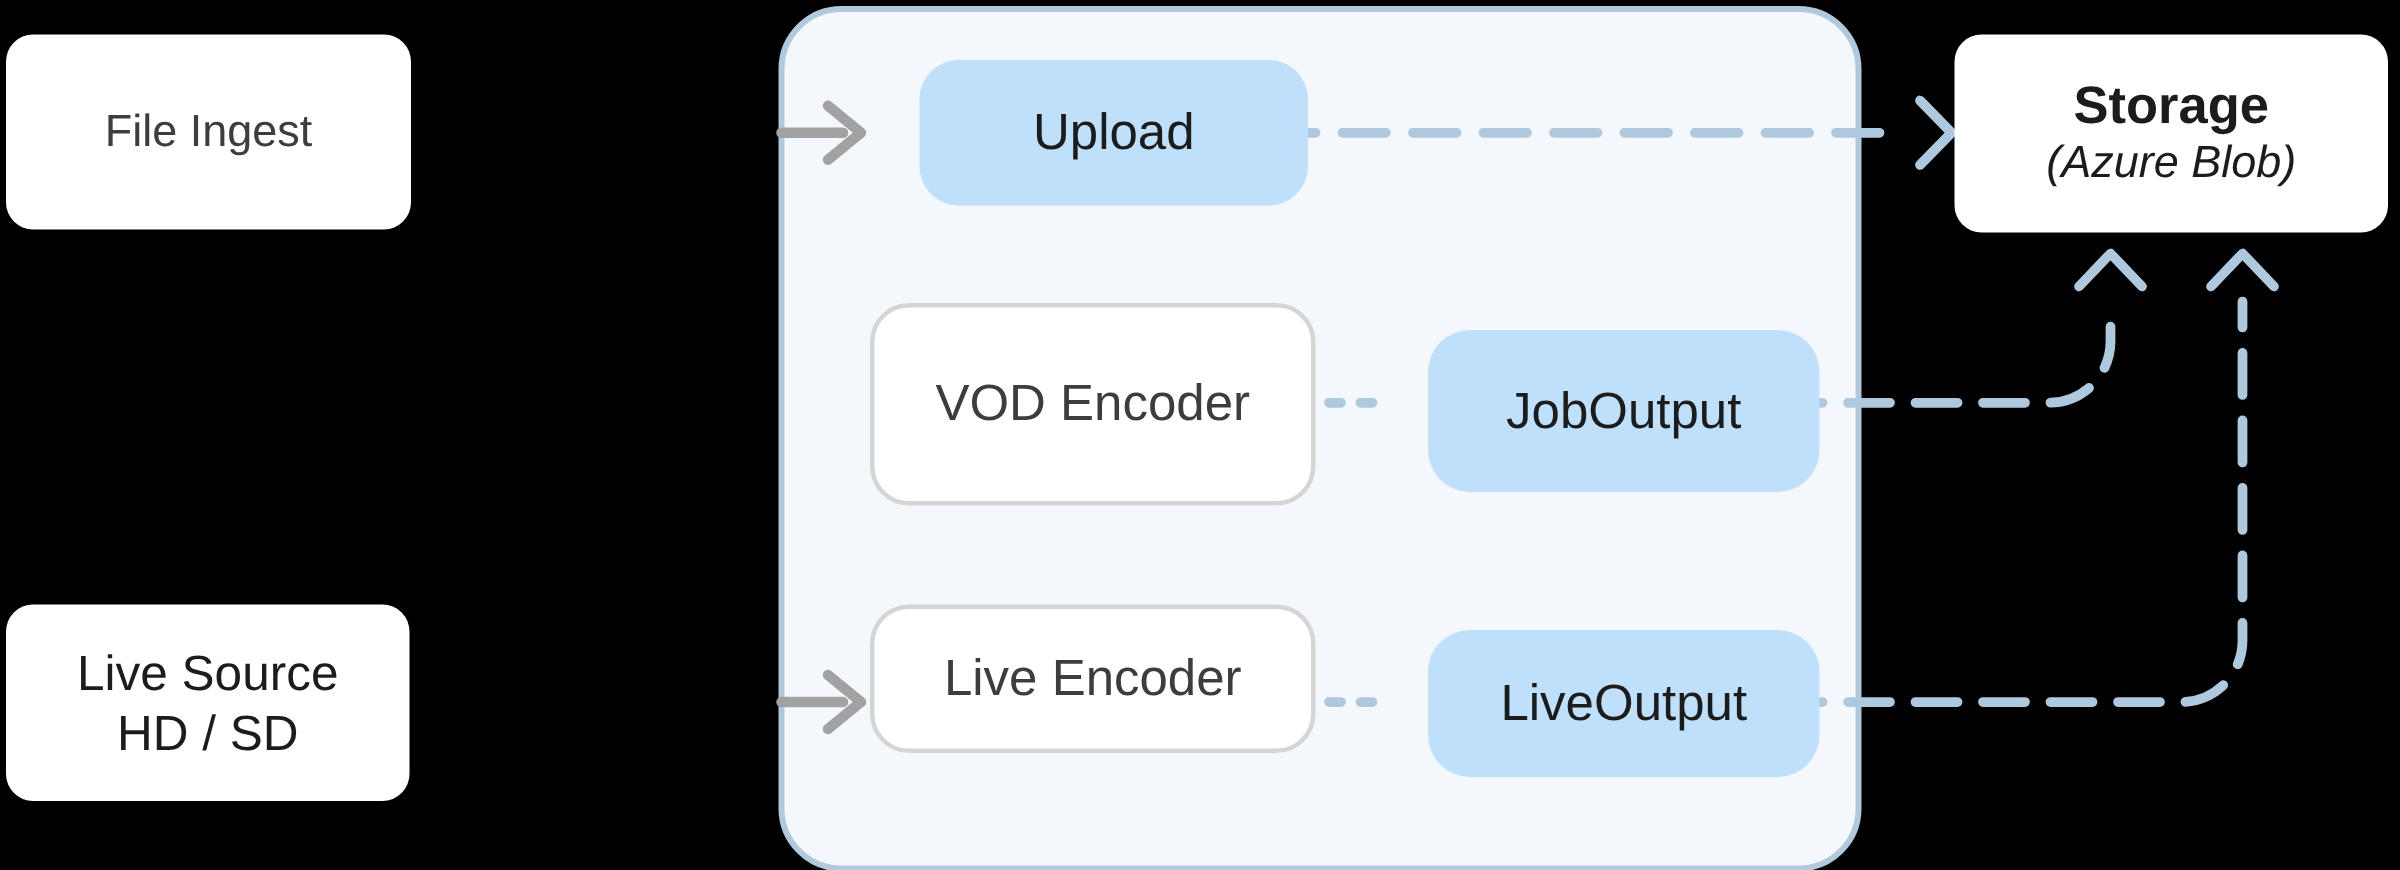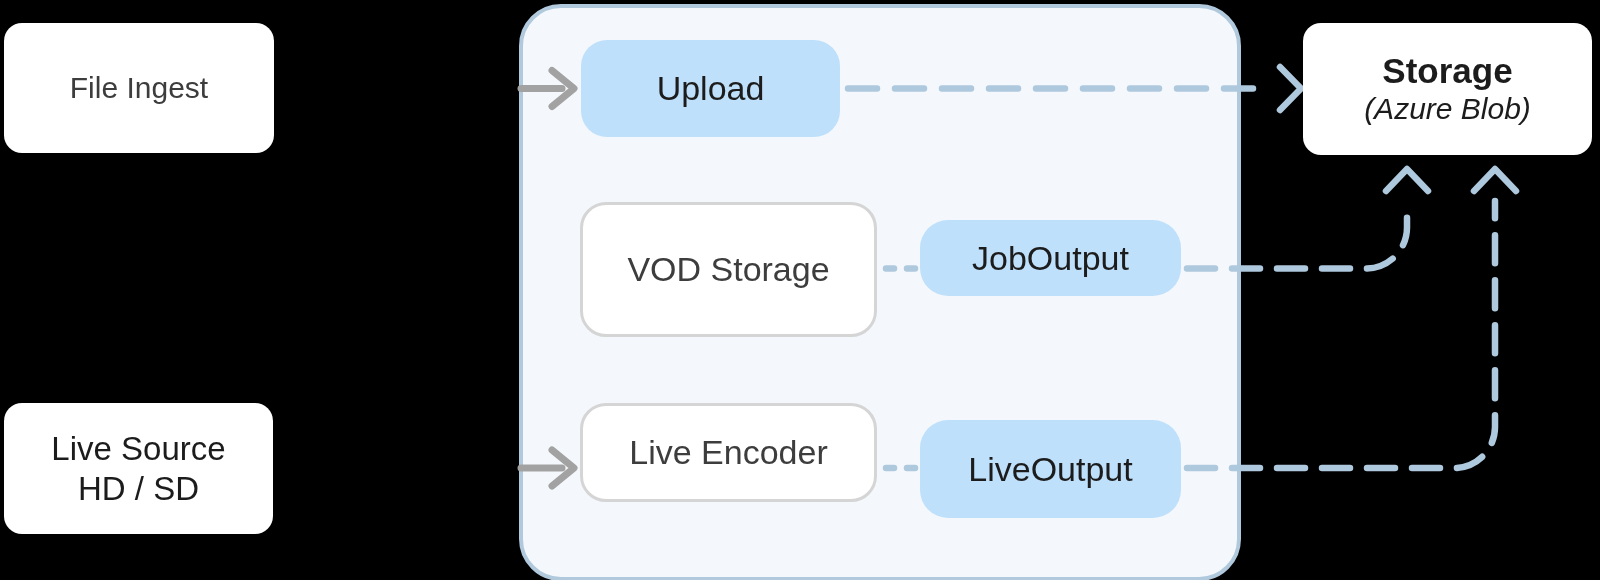--- a/index.html
+++ b/index.html
@@ -6,38 +6,38 @@
   #stage{
     position:relative;width:1600px;height:580px;overflow:hidden;background:#000;
     font-family:"Liberation Sans","DejaVu Sans",sans-serif;
   }
   .node{position:absolute;display:flex;flex-direction:column;align-items:center;justify-content:center;text-align:center;box-sizing:border-box;}
   .white-ext{background:#ffffff;border-radius:18px;}
   .group-box{
     position:absolute;left:519px;top:4px;width:722px;height:577px;
     background:#f4f8fc;border:4px solid #b1c9dc;border-radius:42px;box-sizing:border-box;
   }
-  .blue-pill{background:#bfe0fb;border-radius:28px;}
+  .blue-pill{background:#bfe0fb;border-radius:28px;margin-left:32px;}
   .encoder{background:#ffffff;border:3px solid #d5d5d5;border-radius:26px;}
   .lbl-gray{color:#3d3d3d;}
   .lbl-dark{color:#1c1c1c;}
   .fs30{font-size:30px;}
   .fs33{font-size:33px;line-height:40px;}
   .fs34{font-size:34px;}
   .storage-title{font-size:35px;font-weight:bold;color:#1c1c1c;line-height:40px;}
   .storage-sub{font-size:30px;color:#1c1c1c;line-height:36px;font-style:italic;}
   #arrow-layer{position:absolute;left:0;top:0;width:1600px;height:580px;pointer-events:none;}
 
   
   #file-ingest  {left:4px;  top:23px;  width:270px;height:130px;justify-content:center;}
   #live-source  {left:4px;  top:403px; width:269px;height:131px;text-align:right;}
   #storage      {left:1303px;top:23px; width:289px;height:132px;}
   #upload       {left:581px;top:40px;  width:259px;height:97px; border-radius:26px;}
   #vod-encoder  {left:580px;top:202px; width:297px;height:135px;}
-  #job-output   {left:920px;top:220px; width:261px;height:76px;text-align:center;}
+  #job-output   {left:920px;top:220px; width:261px;height:108px;text-align:center;}
   #live-encoder {left:580px;top:403px; width:297px;height:99px;}
   #live-output  {left:920px;top:420px; width:261px;height:98px;}
 </style>
 </head>
 <body>
 
 <div id="stage">
 
   <div class="group-box"></div>
 
@@ -85,21 +85,21 @@
   <div id="storage" class="node white-ext">
     <span class="storage-title">Storage</span>
     <span class="storage-sub">(Azure Blob)</span>
   </div>
 
   <div id="upload" class="node blue-pill">
     <span class="fs34 lbl-dark">Upload</span>
   </div>
 
   <div id="vod-encoder" class="node encoder">
-    <span class="fs34 lbl-gray">VOD Storage</span>
+    <span class="fs34 lbl-gray">VOD Encoder</span>
   </div>
 
   <div id="job-output" class="node blue-pill">
     <span class="fs34 lbl-dark">JobOutput</span>
   </div>
 
   <div id="live-encoder" class="node encoder">
     <span class="fs34 lbl-gray">Live Encoder</span>
   </div>
 

